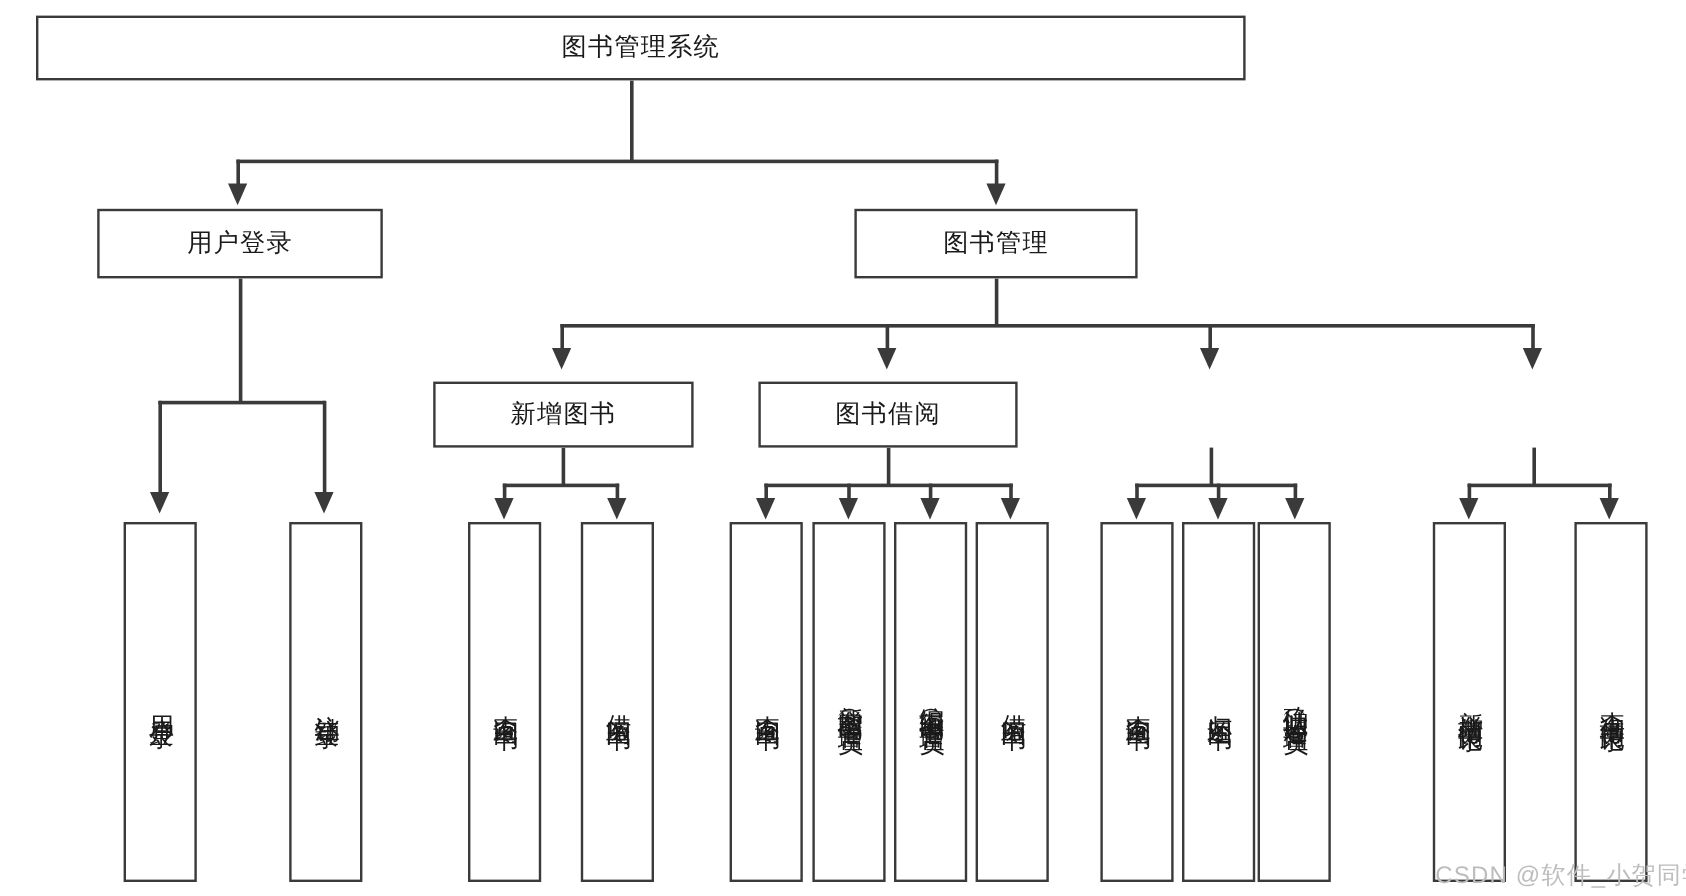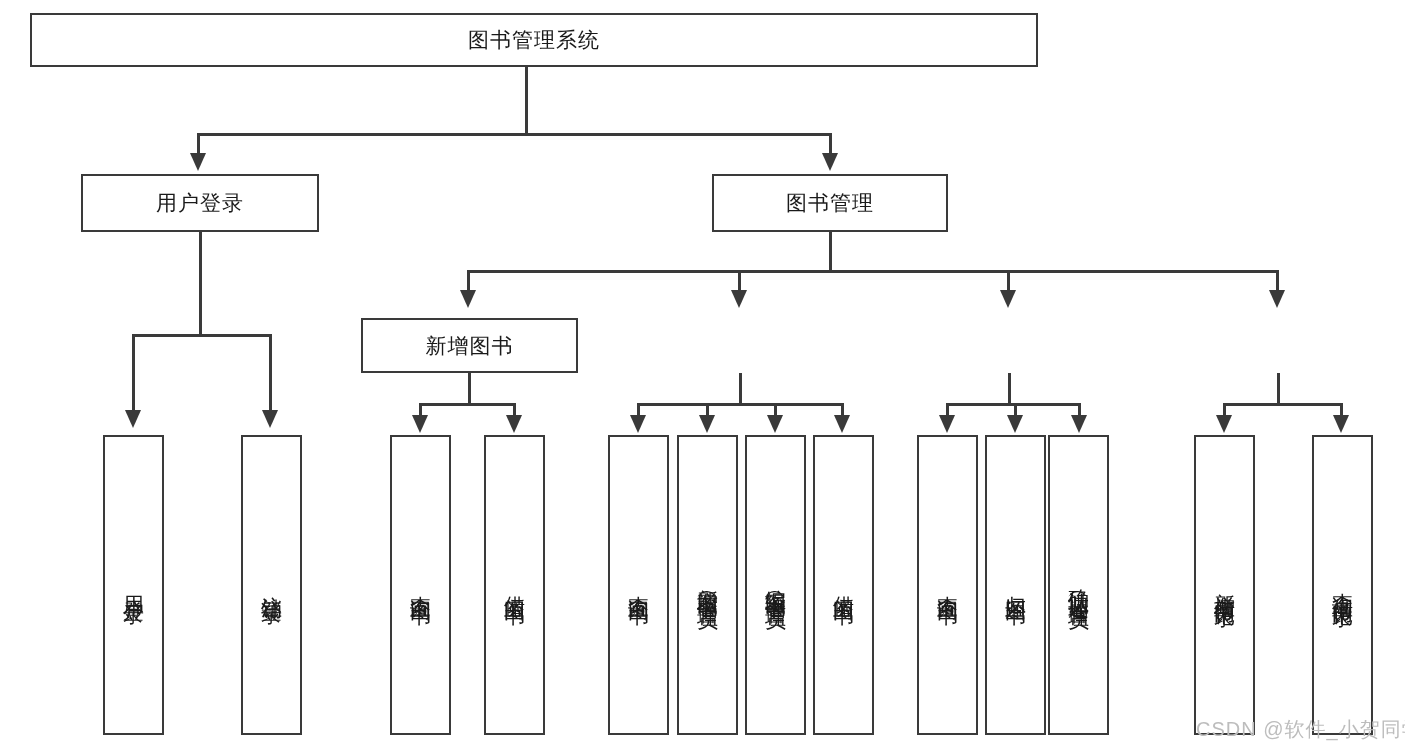--- a/index.html
+++ b/index.html
@@ -142,20 +142,23 @@
   <div class="node horizontal" style="left:81px; top:174px; width:238px; height:58px;">
     <span class="lbl">用户登录</span>
   </div>
   <div class="node horizontal" style="left:712px; top:174px; width:236px; height:58px;">
     <span class="lbl">图书管理</span>
   </div>
 
   <div class="node horizontal" style="left:361px; top:318px; width:217px; height:55px;">
     <span class="lbl">新增图书</span>
   </div>
+  <div class="node horizontal" style="left:632px; top:318px; width:216px; height:55px;">
+    <span class="lbl">图书借阅</span>
+  </div>
 
   <div class="node vertical" style="left:103px; top:435px; width:61px; height:300px;">
     <span class="lbl">用户登录</span>
   </div>
   <div class="node vertical" style="left:241px; top:435px; width:61px; height:300px;">
     <span class="lbl">注销登录</span>
   </div>
   <div class="node vertical" style="left:390px; top:435px; width:61px; height:300px;">
     <span class="lbl">查询图书</span>
   </div>

